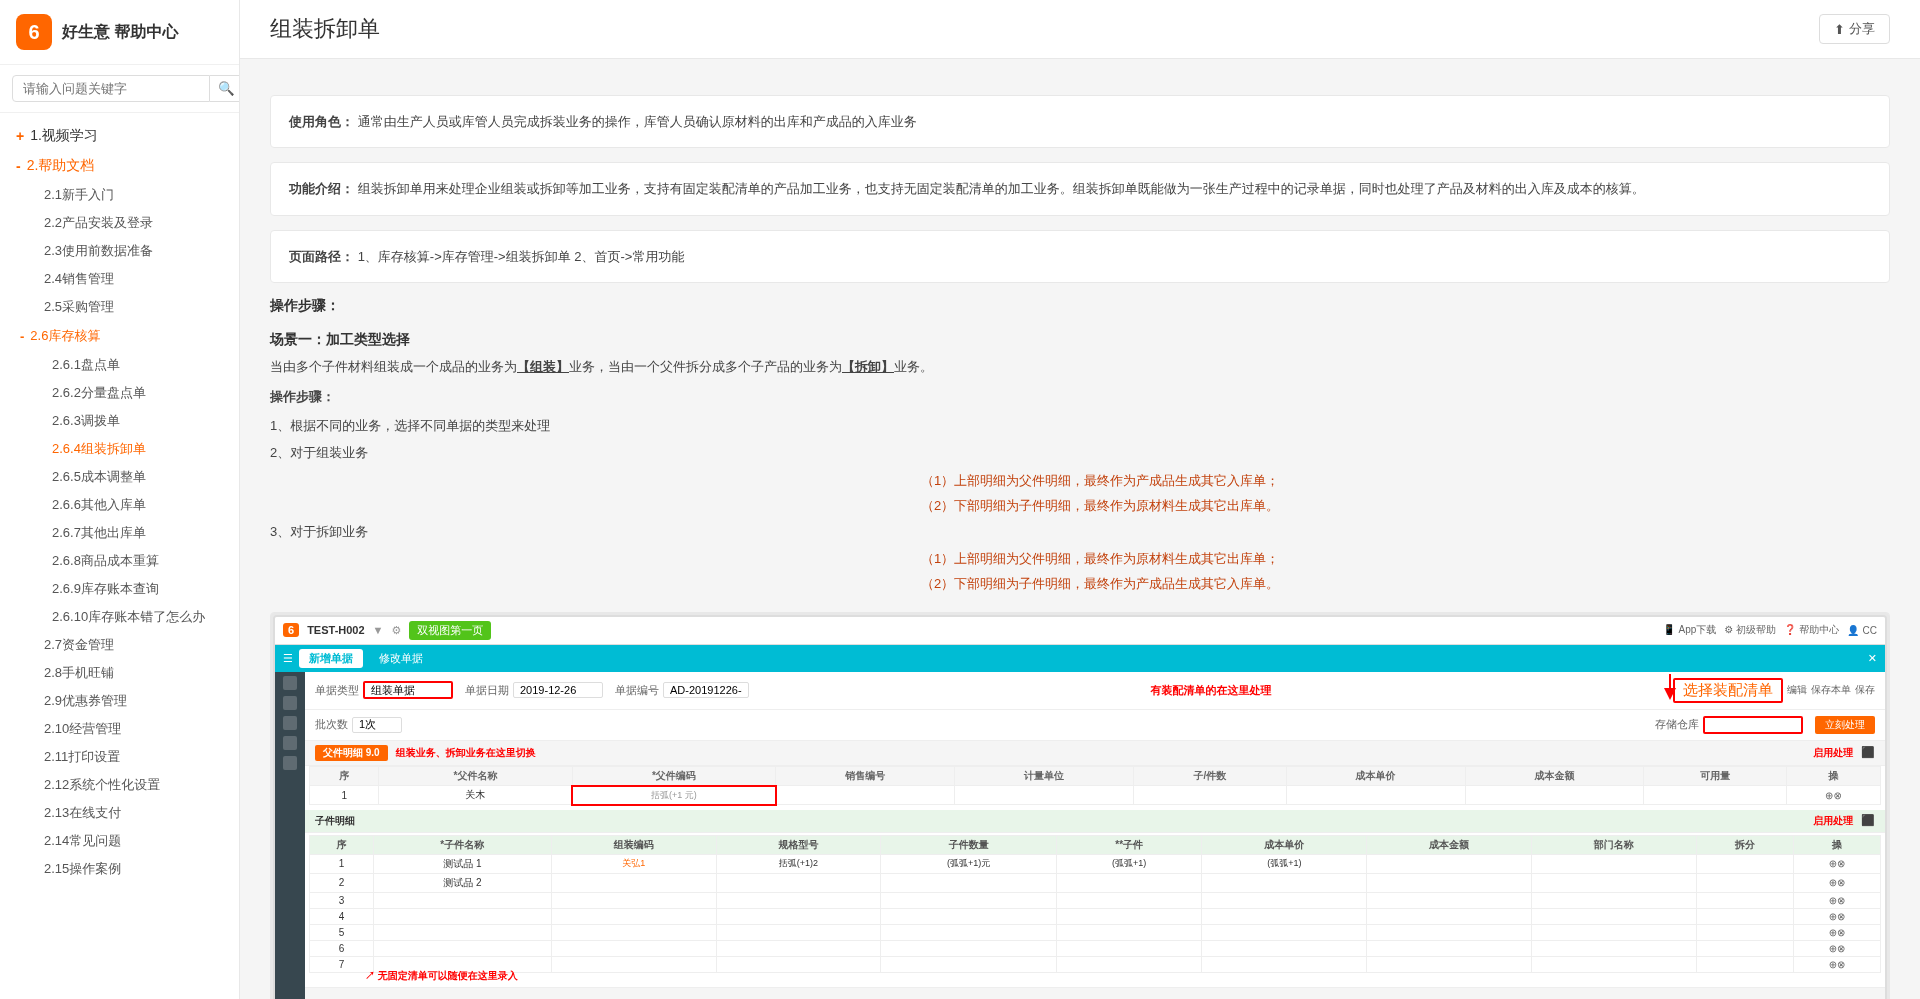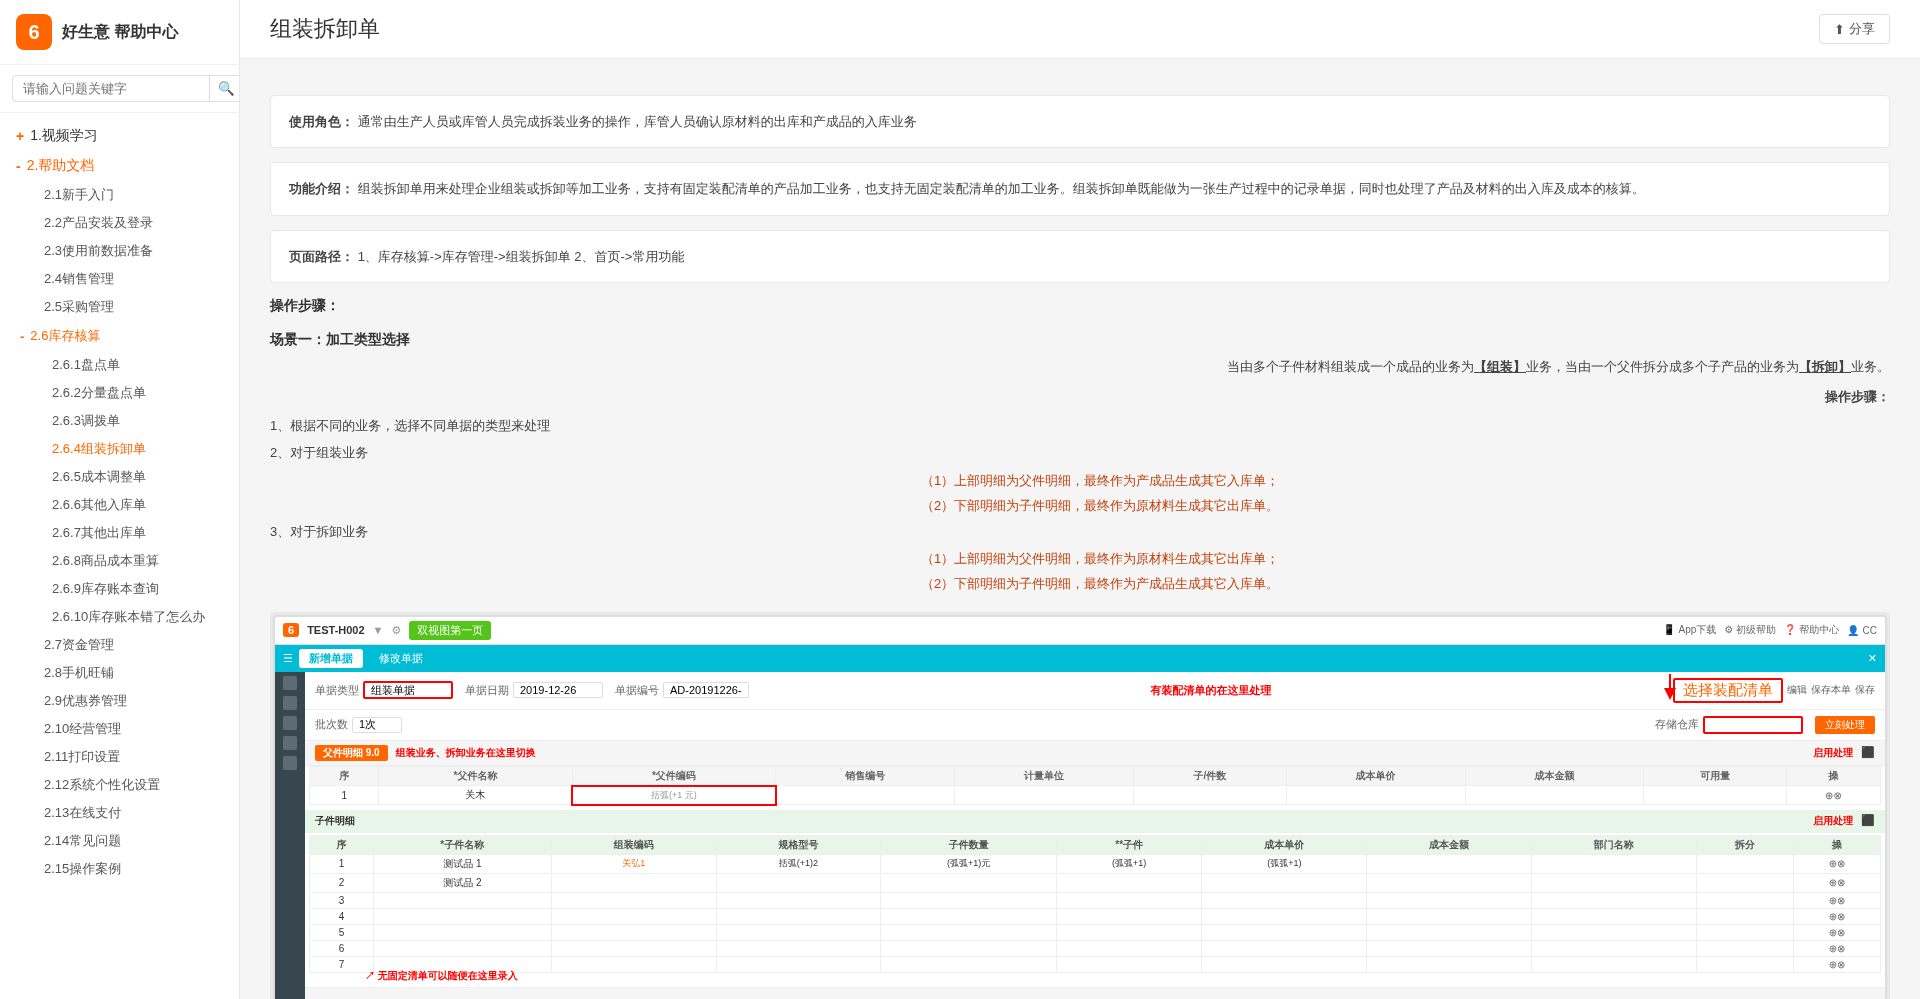--- a/index.html
+++ b/index.html
@@ -110,21 +110,21 @@
       margin-bottom: 14px; font-size: 13px;
       line-height: 1.8; color: #444;
     }
     .info-box .label-bold { font-weight: bold; }
 
     .content-section { margin-bottom: 16px; }
 
     .section-title { font-size: 14px; font-weight: bold; color: #333; margin-bottom: 8px; }
     .section-subtitle { font-size: 14px; font-weight: bold; color: #333; margin-bottom: 6px; }
 
-    .content-text { font-size: 13px; color: #444; line-height: 1.8; margin-bottom: 6px; text-align: right; }
+    .content-text { font-size: 13px; color: #444; line-height: 1.8; margin-bottom: 6px; }
     .content-text .bold { font-weight: bold; }
     .content-text .underline { text-decoration: underline; }
 
     .step-list { margin-left: 0; }
     .step-item { font-size: 13px; color: #444; line-height: 1.8; margin-bottom: 4px; }
     .sub-step-item { font-size: 13px; color: #c2410c; line-height: 1.8; margin-left: 40px; margin-bottom: 2px; text-align: center; }
 
     
     .screenshot-container {
       border: 1px solid #e8e8e8;

